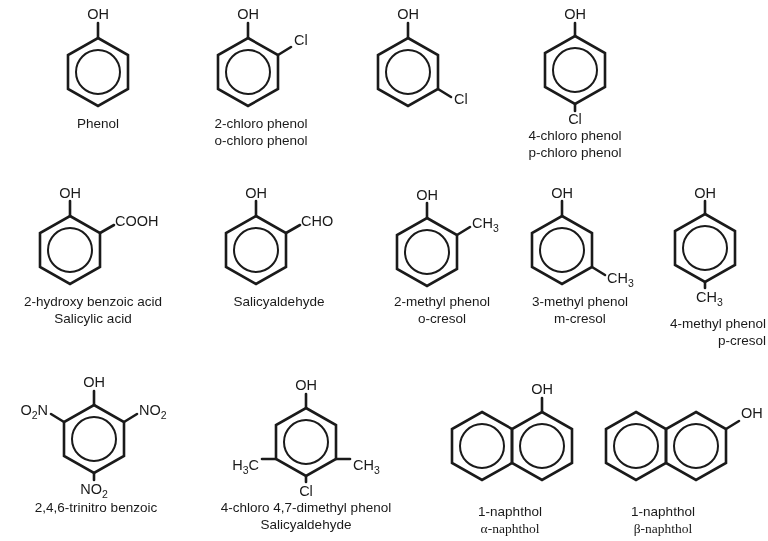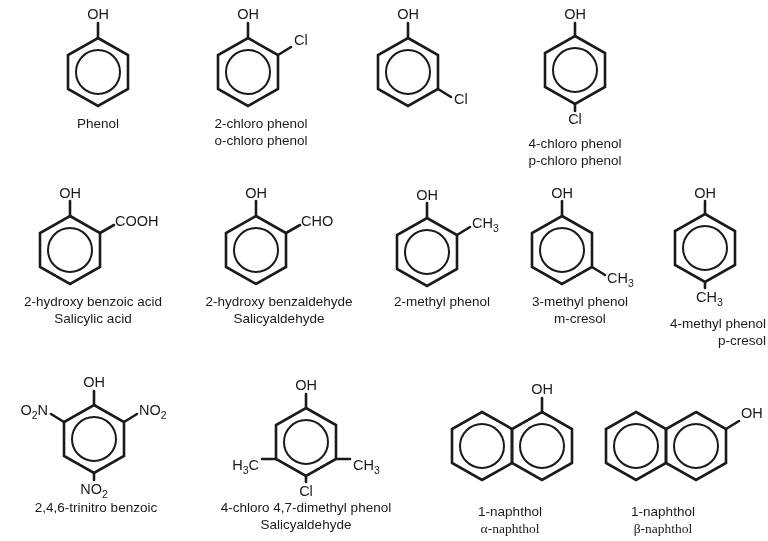--- a/index.html
+++ b/index.html
@@ -117,21 +117,21 @@
         <g stroke="#1a1a1a" stroke-width="2.6" fill="none" stroke-linecap="round">
           <polygon points="75,30 105,47 105,81 75,98 45,81 45,47"></polygon>
           <circle cx="75" cy="64" r="22" stroke-width="2"></circle>
           <line x1="75" y1="30" x2="75" y2="17"></line>
           <line x1="75" y1="98" x2="75" y2="105"></line>
         </g>
         <text class="lbl" x="75" y="13" text-anchor="middle">OH</text>
         <text class="lbl" x="75" y="118" text-anchor="middle">Cl</text>
       </svg>
     </div>
-    <div class="caption" style="margin-top:20px;">
+    <div class="caption" style="margin-top:12px;">
       <span class="ln">4-chloro phenol</span>
       <span class="ln">p-chloro phenol</span>
     </div>
   </div>
 
   <div class="mol" style="left:2px; top:186px; width:182px;">
     <div class="struct">
       <svg width="182" height="108" viewBox="0 0 182 108">
         <g stroke="#1a1a1a" stroke-width="2.6" fill="none" stroke-linecap="round">
           <polygon points="68,30 98,47 98,81 68,98 38,81 38,47"></polygon>
@@ -156,40 +156,40 @@
           <polygon points="70,30 100,47 100,81 70,98 40,81 40,47"></polygon>
           <circle cx="70" cy="64" r="22" stroke-width="2"></circle>
           <line x1="70" y1="30" x2="70" y2="15"></line>
           <line x1="100" y1="47" x2="114" y2="39"></line>
         </g>
         <text class="lbl" x="70" y="12" text-anchor="middle">OH</text>
         <text class="lbl" x="115" y="40" text-anchor="start">CHO</text>
       </svg>
     </div>
     <div class="caption">
-      <span class="ln">2-hydroxy benzaldehyde</span>
       <span class="ln">Salicyaldehyde</span>
     </div>
   </div>
 
   <div class="mol" style="left:372px; top:186px; width:140px;">
     <div class="struct">
       <svg width="140" height="108" viewBox="0 0 140 108">
         <g stroke="#1a1a1a" stroke-width="2.6" fill="none" stroke-linecap="round">
           <polygon points="55,32 85,49 85,83 55,100 25,83 25,49"></polygon>
           <circle cx="55" cy="66" r="22" stroke-width="2"></circle>
           <line x1="55" y1="32" x2="55" y2="17"></line>
           <line x1="85" y1="49" x2="98" y2="41"></line>
         </g>
         <text class="lbl" x="55" y="14" text-anchor="middle">OH</text>
         <text class="lbl" x="100" y="42" text-anchor="start">CH<tspan class="sub" dy="4">3</tspan></text>
       </svg>
     </div>
     <div class="caption">
       <span class="ln">2-methyl phenol</span>
+      <span class="ln">o-cresol</span>
     </div>
   </div>
 
   <div class="mol" style="left:510px; top:186px; width:140px;">
     <div class="struct">
       <svg width="140" height="108" viewBox="0 0 140 108">
         <g stroke="#1a1a1a" stroke-width="2.6" fill="none" stroke-linecap="round">
           <polygon points="52,30 82,47 82,81 52,98 22,81 22,47"></polygon>
           <circle cx="52" cy="64" r="22" stroke-width="2"></circle>
           <line x1="52" y1="30" x2="52" y2="15"></line>

